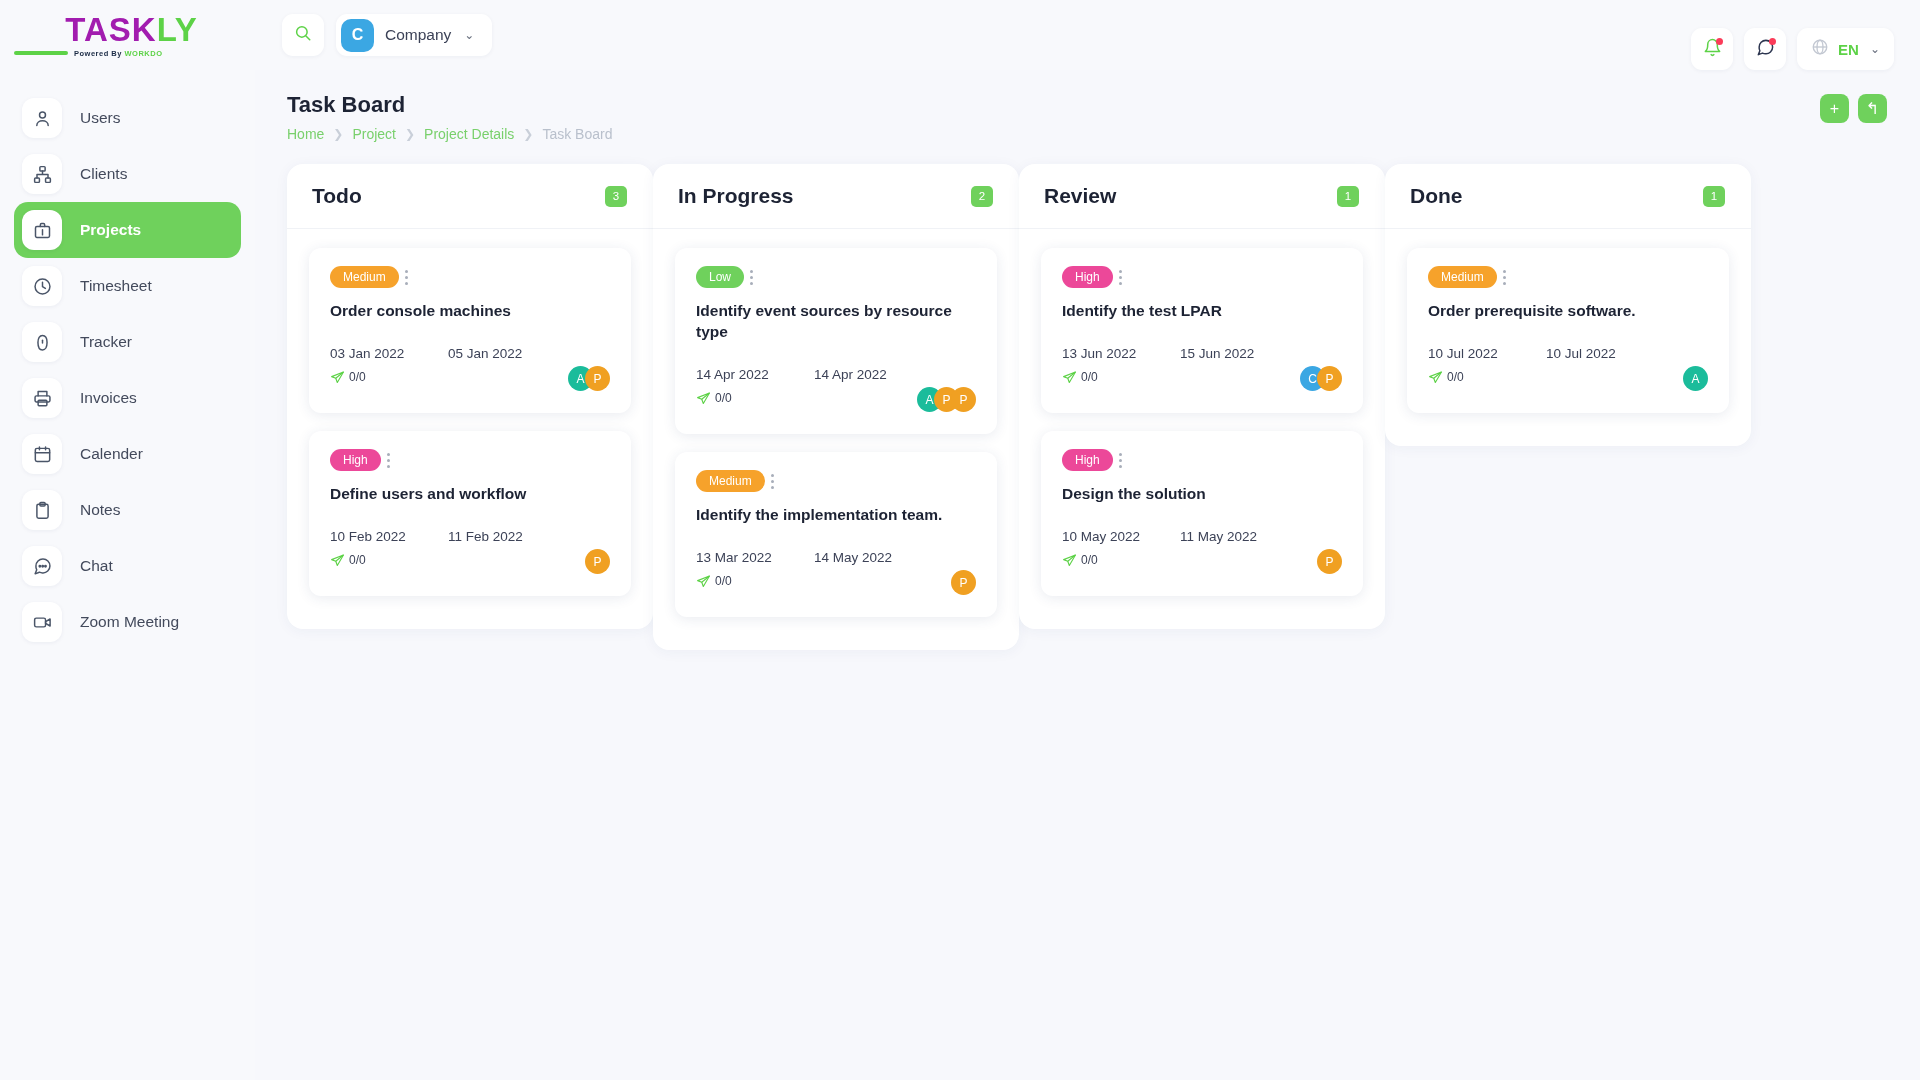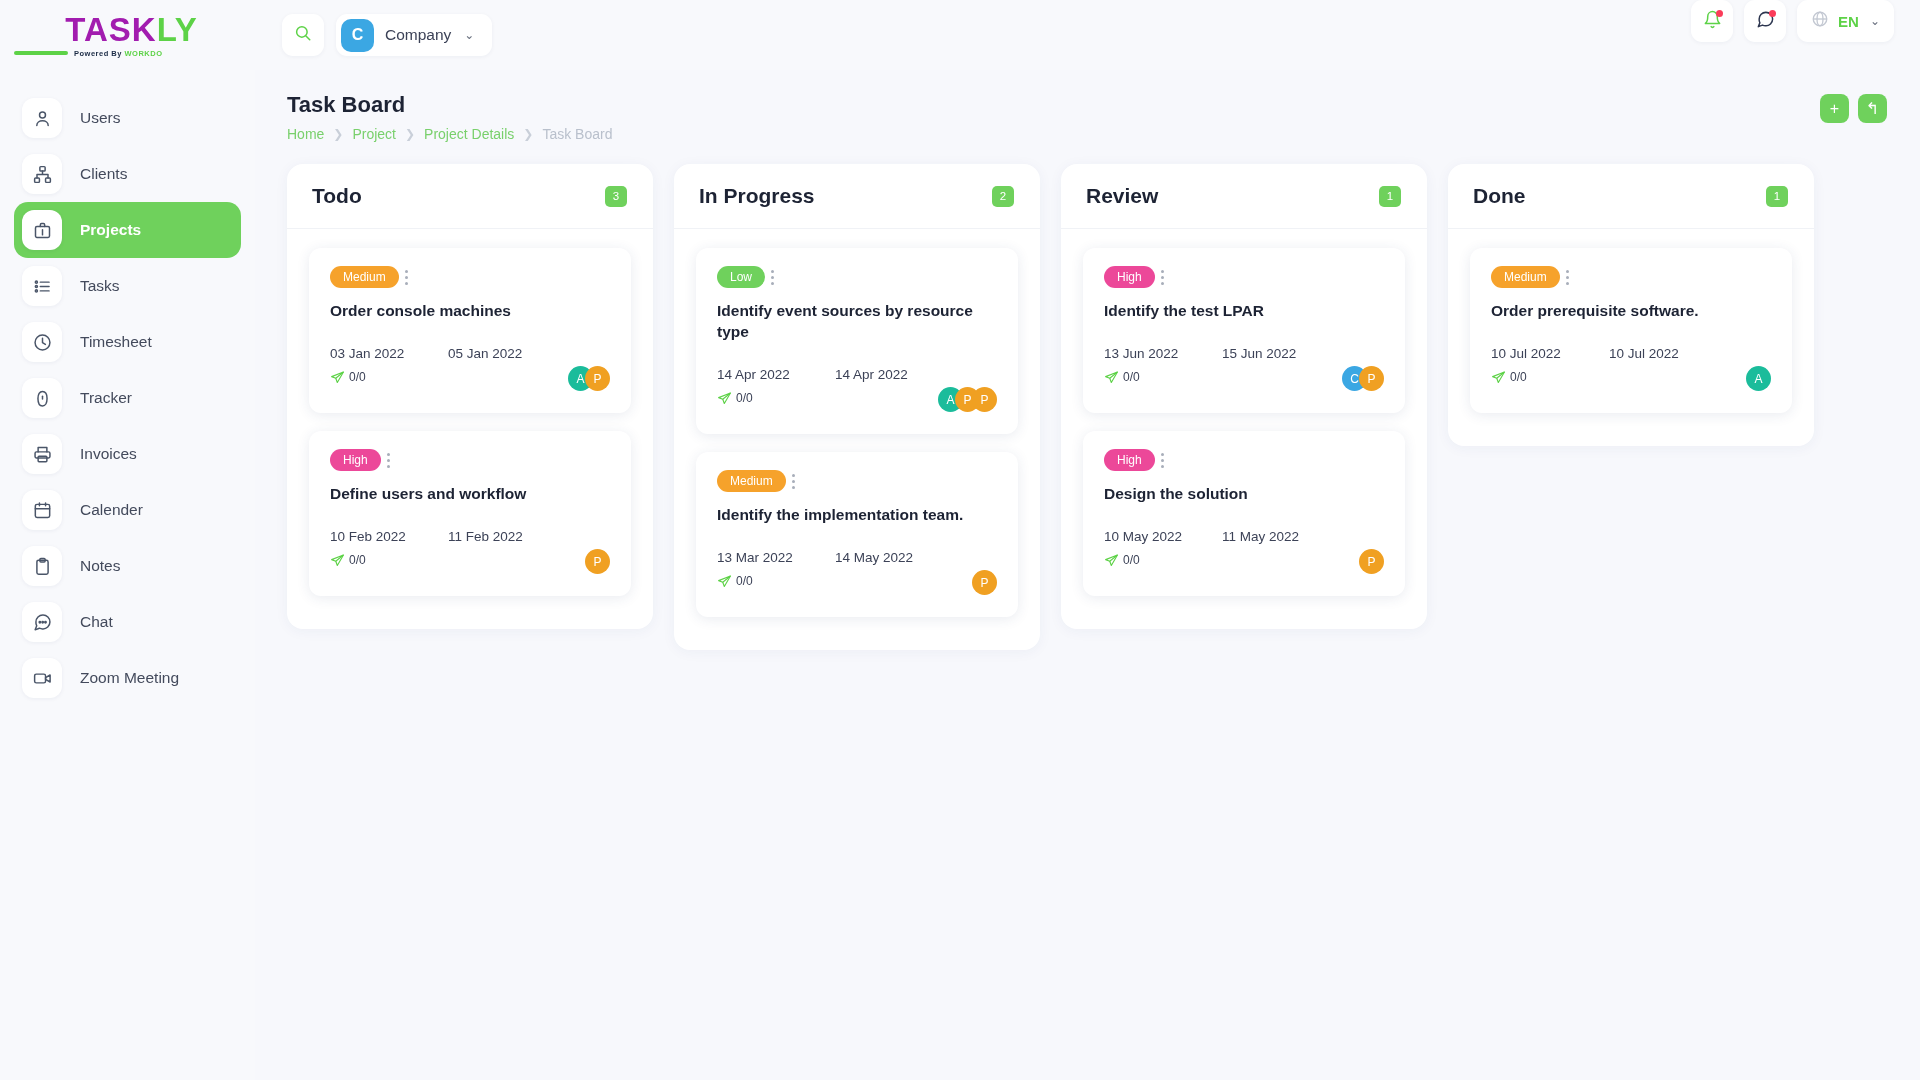--- a/index.html
+++ b/index.html
@@ -56,21 +56,21 @@
     width: 33px; height: 33px; border-radius: 10px;
     background: #3BA7E3; color: #fff;
     display: flex; align-items: center; justify-content: center;
     font-size: 16px; font-weight: 600;
   }
   .company-name { font-size: 15.5px; color: #3C4257; }
   .chev { color: #69707F; font-size: 12px; margin-left: 2px; }
 
   .topbar-right {
     position: absolute; right: 26px; top: 0; height: 70px;
-    display: flex; align-items: flex-start; gap: 11px;
+    display: flex; align-items: flex-end; gap: 11px;
   }
   .lang-pill { height: 42px; padding: 0 14px; gap: 9px; }
   .lang-code { font-size: 15px; font-weight: 700; color: #5DD247; }
   .dot-badge {
     position: absolute; width: 7px; height: 7px; border-radius: 50%;
     background: #FB3C59; top: 10px; right: 10px;
   }
   .icon-btn { position: relative; }
 
   
@@ -106,21 +106,21 @@
   .crumb-sep { color: #C9CFD9; font-size: 12px; }
 
   .head-actions { position: absolute; right: 33px; top: 24px; display: flex; gap: 9px; }
   .sq-btn {
     width: 29px; height: 29px; border-radius: 8px; background: #6FD15C;
     color: #fff; display: flex; align-items: center; justify-content: center;
     font-size: 16px; border: none; cursor: pointer;
   }
 
   
-  .board { display: flex; gap: 21px; padding: 22px 32px 0 32px; align-items: flex-start; }
+  .board { display: flex; padding: 22px 32px 0 32px; align-items: flex-start; }
   .column {
     width: 366px; background: #FFFFFF; border-radius: 16px;
     box-shadow: 0 2px 14px rgba(40,60,110,0.05);
     flex: 0 0 366px;
   }
   .col-head {
     display: flex; align-items: center; justify-content: space-between;
     padding: 20px 26px 20px 25px;
     border-bottom: 1px solid #F0F2F6;
   }
@@ -259,31 +259,20 @@
     </div>
     <div class="nav-item active">
       <span class="nav-ico">
         <svg width="21" height="21" viewBox="0 0 24 24" fill="none" stroke="#4A5568" stroke-width="1.7" stroke-linecap="round" stroke-linejoin="round">
           <rect x="4" y="7.5" width="16" height="12.5" rx="1.6"></rect>
           <path d="M9.5 7.5V5.6A1.6 1.6 0 0 1 11 4h2a1.6 1.6 0 0 1 1.5 1.6v1.9"></path>
           <path d="M12 11v6"></path>
         </svg>
       </span>
       <span class="nav-label">Projects</span>
-    </div>
-    <div class="nav-item">
-      <span class="nav-ico">
-        <svg width="21" height="21" viewBox="0 0 24 24" fill="none" stroke="#4A5568" stroke-width="1.7" stroke-linecap="round" stroke-linejoin="round">
-          <circle cx="5" cy="7" r="1.2"></circle>
-          <circle cx="5" cy="12" r="1.2"></circle>
-          <circle cx="5" cy="17" r="1.2"></circle>
-          <path d="M9.5 7h10M9.5 12h10M9.5 17h10"></path>
-        </svg>
-      </span>
-      <span class="nav-label">Tasks</span>
     </div>
     <div class="nav-item">
       <span class="nav-ico">
         <svg width="21" height="21" viewBox="0 0 24 24" fill="none" stroke="#4A5568" stroke-width="1.7" stroke-linecap="round" stroke-linejoin="round">
           <circle cx="12" cy="12" r="8.5"></circle>
           <path d="M12 7v5.2l3.3 2"></path>
         </svg>
       </span>
       <span class="nav-label">Timesheet</span>
     </div>

